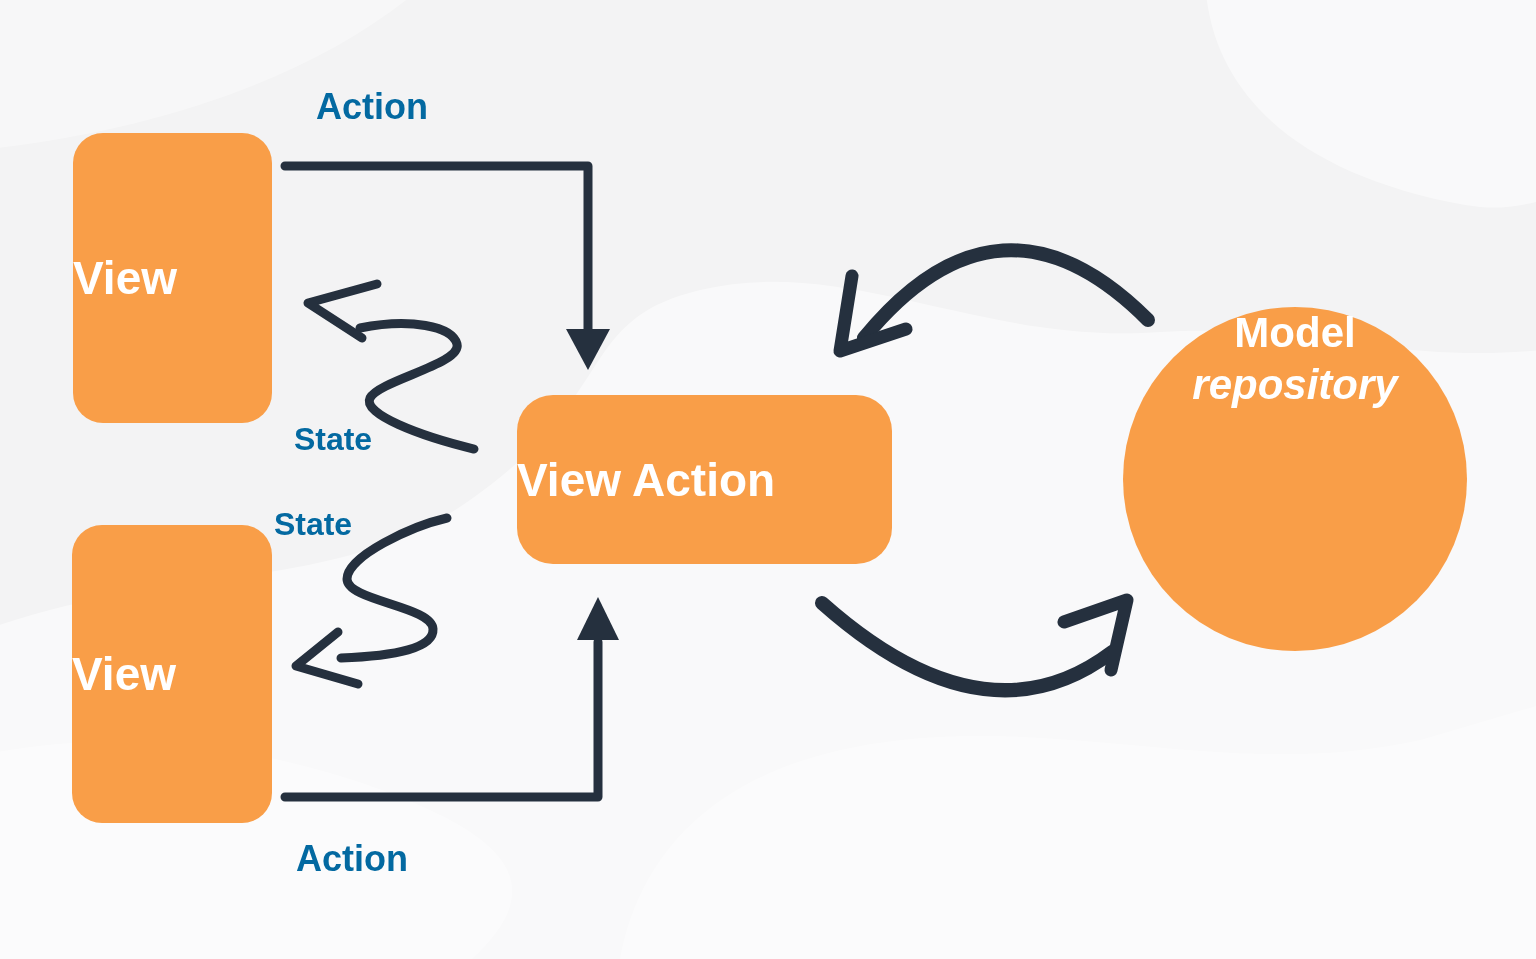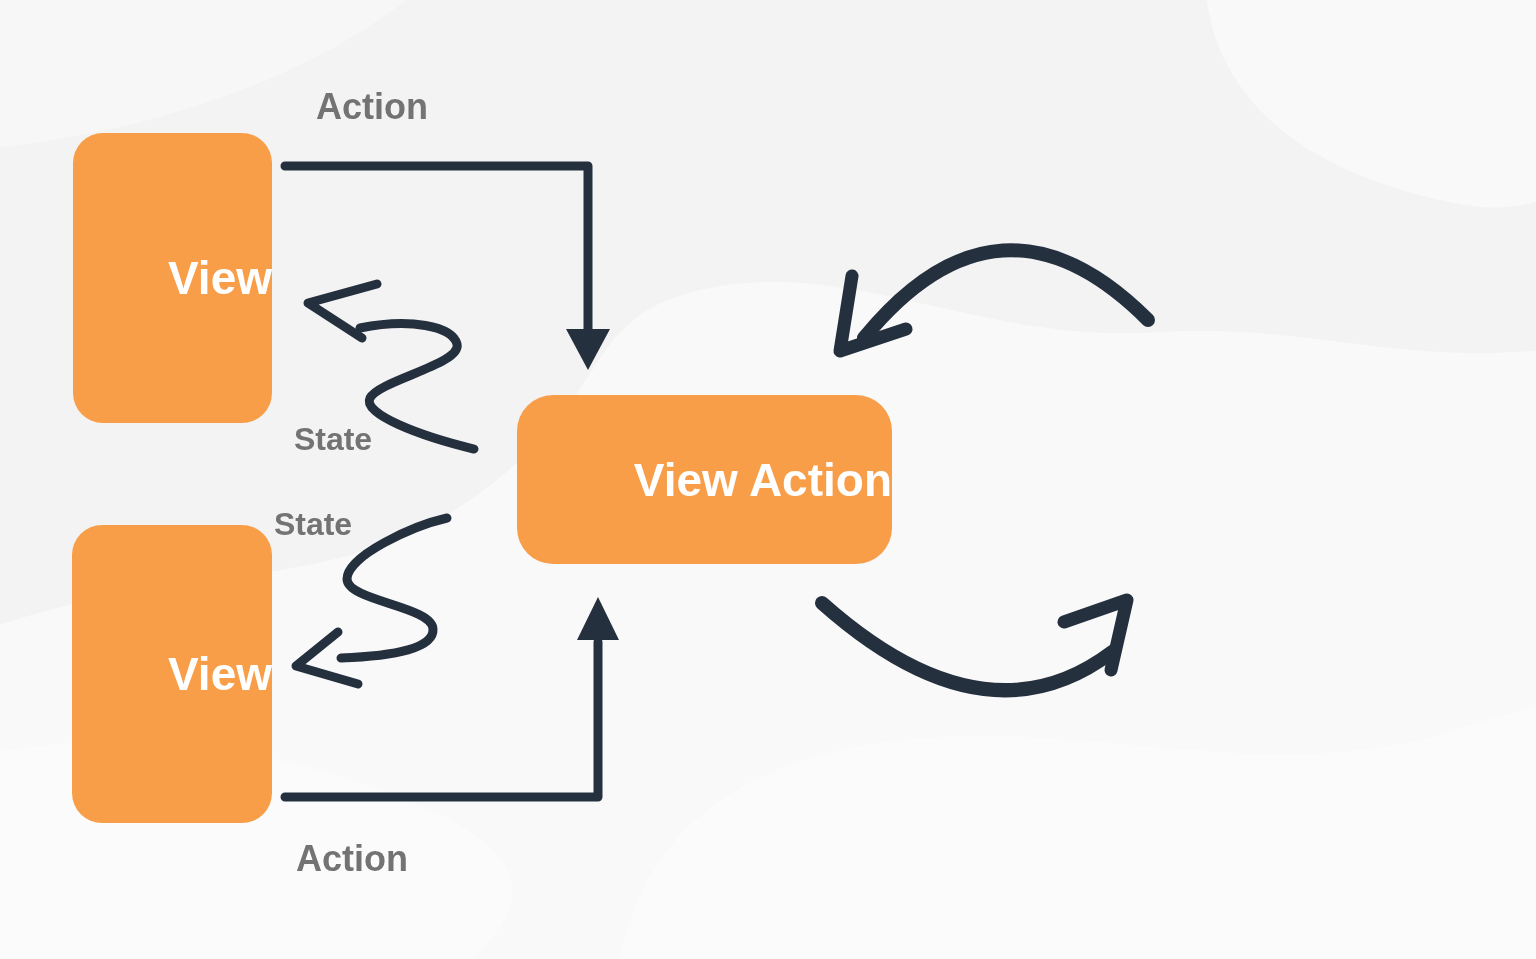--- a/index.html
+++ b/index.html
@@ -20,40 +20,40 @@
     left: 0; top: 0;
     width: 1536px;
     height: 959px;
     pointer-events: none;
   }
   .node {
     position: absolute;
     background: #f99e48;
     display: flex;
     align-items: center;
-    justify-content: flex-end;
+    justify-content: flex-start;
     color: #ffffff;
     font-weight: 700;
     text-align: center;
   }
   .view-box-top    { left: 73px;  top: 133px; width: 199px; height: 290px; border-radius: 30px; font-size: 46px; }
   .view-box-bottom { left: 72px;  top: 525px; width: 200px; height: 298px; border-radius: 30px; font-size: 46px; }
   .vm-box          { left: 517px; top: 395px; width: 375px; height: 169px; border-radius: 36px; font-size: 46px; }
   .repo-circle {
     left: 1123px; top: 307px; width: 344px; height: 344px;
     border-radius: 50%;
     flex-direction: column;
     font-size: 42px;
     line-height: 1.24;
   }
   .repo-line2 { font-style: italic; }
   .edge-label {
     position: absolute;
     transform: translateX(-50%);
-    color: #737373;
+    color: #0369a1;
     font-weight: 700;
     white-space: nowrap;
     text-align: center;
   }
   .lbl-action-top    { left: 372px; top: 86px;  font-size: 36px; }
   .lbl-state-top     { left: 333px; top: 421px; font-size: 32px; }
   .lbl-state-bottom  { left: 313px; top: 506px; font-size: 32px; }
   .lbl-action-bottom { left: 352px; top: 838px; font-size: 36px; }
   .ink-stroke   { stroke: #25303e; fill: none; stroke-linecap: round; stroke-linejoin: round; }
   .ink-fill     { fill: #25303e; stroke: none; }
@@ -76,20 +76,24 @@
   </div>
 
   <div class="node view-box-bottom">
     <span>View</span>
   </div>
 
   <div class="node vm-box">
     <span>View Action</span>
   </div>
 
+  <div class="node repo-circle">
+    <span class="repo-line1">Model</span>
+    <span class="repo-line2">repository</span>
+  </div>
 
   <svg class="arrow-svg" viewBox="0 0 1536 959">
 
     <g>
       <path class="ink-stroke" stroke-width="9" d="M 285 166 L 588 166 L 588 332"></path>
       <polygon class="ink-fill" points="566,329 610,329 588,370"></polygon>
     </g>
 
     <g>
       <path class="ink-stroke" stroke-width="9" d="M 285 797 L 598 797 L 598 642"></path>

